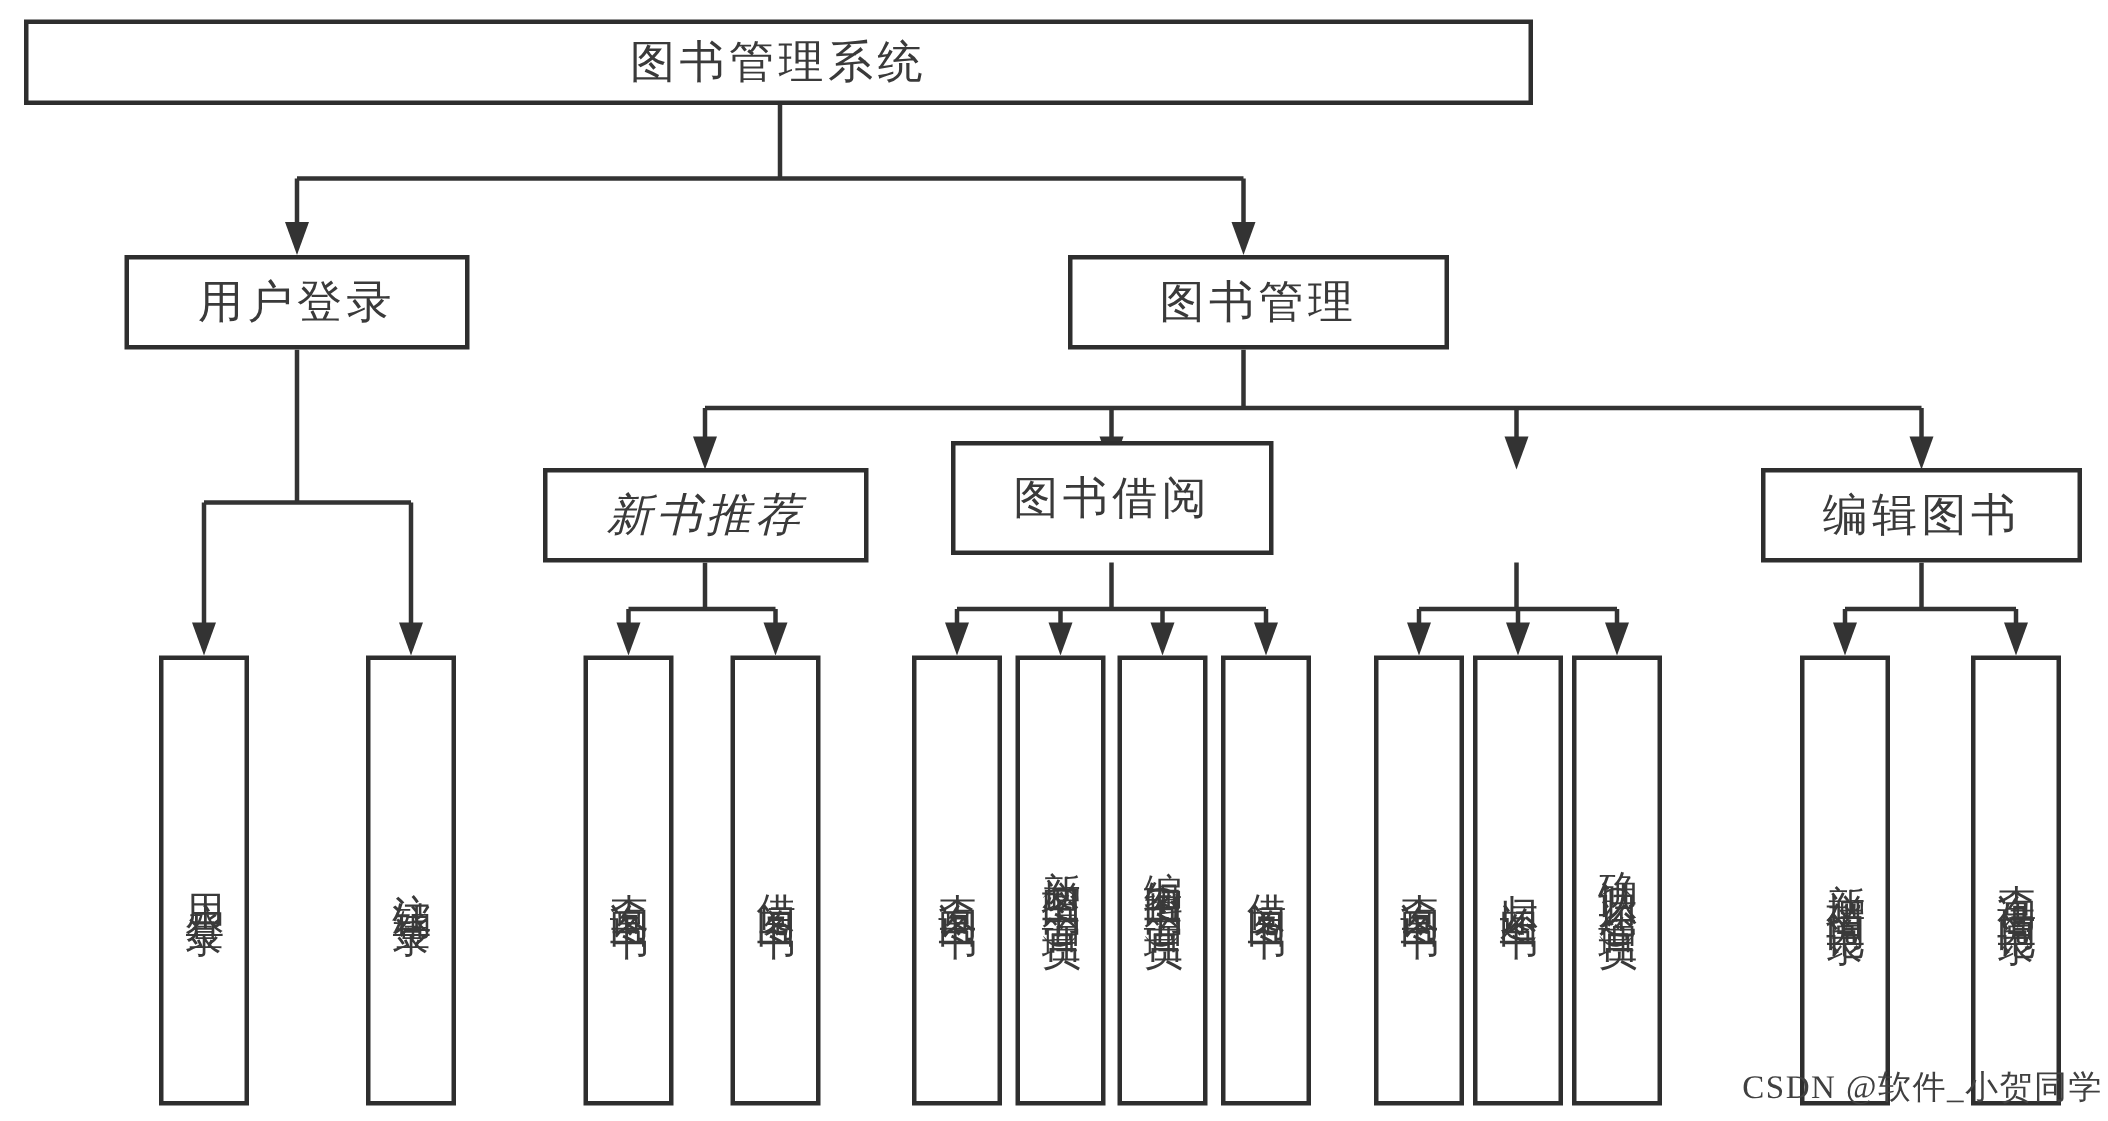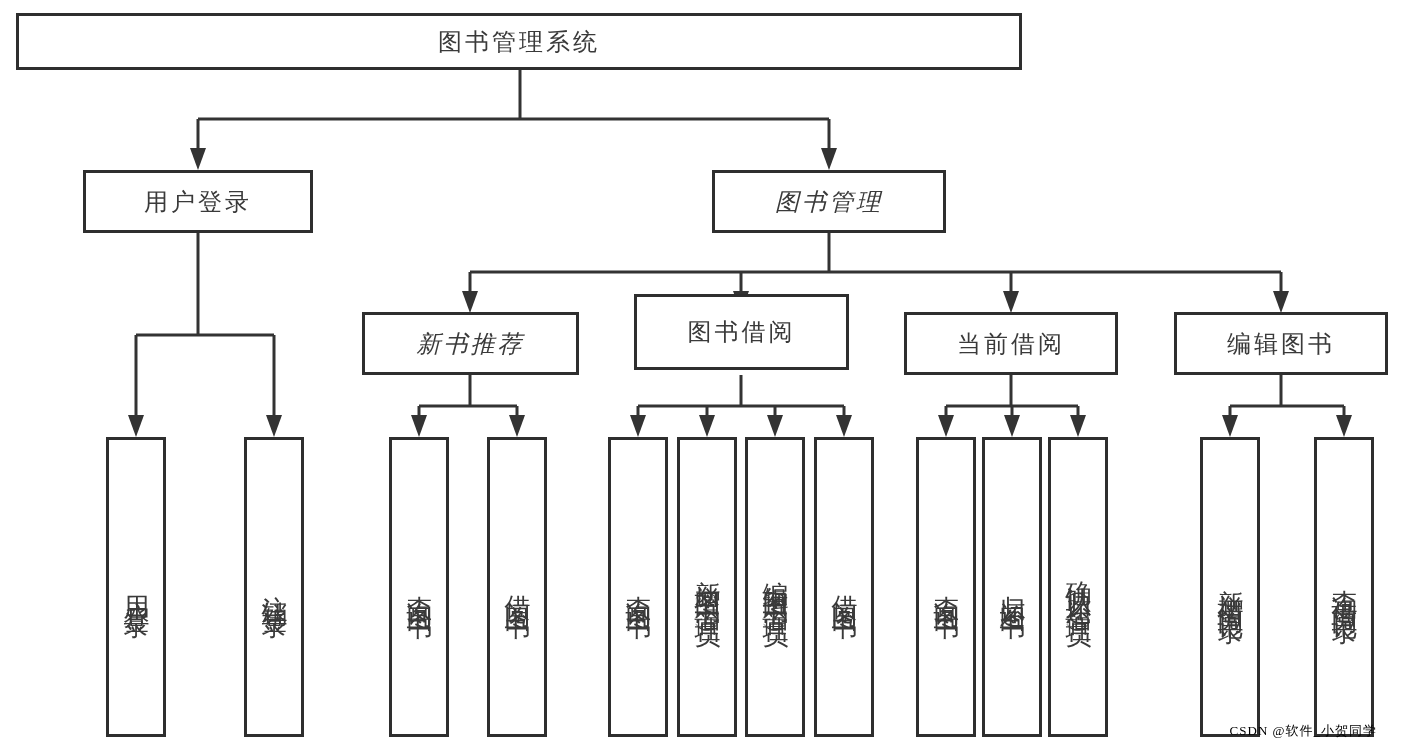--- a/index.html
+++ b/index.html
@@ -23,40 +23,40 @@
   .box {
     position: absolute;
     background: #ffffff;
     border: 3px solid #2e2e2e;
     display: flex;
     align-items: center;
     justify-content: center;
     text-align: center;
   }
   .hbox span {
-    font-size: 24px;
+    font-size: 30px;
     letter-spacing: 3px;
     white-space: nowrap;
     color: #3a3a3a;
   }
   .leaf span {
     writing-mode: vertical-rl;
     text-orientation: mixed;
     font-size: 26px;
     line-height: 1;
     letter-spacing: 6px;
     color: #3a3a3a;
   }
   .watermark {
     position: absolute;
-    right: 28px;
+    right: 3px;
     bottom: 7px;
-    font-size: 13px;
+    font-size: 22px;
     letter-spacing: 1px;
-    color: #000000;
+    color: #404040;
     white-space: nowrap;
   }
 </style>
 </head>
 <body>
 
 <div class="canvas">
 
   <svg class="wires" viewBox="0 0 1405 747" xmlns="http://www.w3.org/2000/svg">
 
@@ -134,33 +134,30 @@
     </g>
   </svg>
 
   <div class="box hbox" style="left:16px; top:13px; width:1006px; height:57px;">
     <span>图书管理系统</span>
   </div>
 
   <div class="box hbox" style="left:83px; top:170px; width:230px; height:63px;">
     <span>用户登录</span>
   </div>
-  <div class="box hbox" style="left:712px; top:170px; width:234px; height:63px;font-style:italic;">
+  <div class="box hbox" style="left:712px; top:170px; width:254px; height:63px;">
     <span>图书管理</span>
   </div>
 
   <div class="box hbox" style="left:362px; top:312px; width:217px; height:63px;font-style:italic;">
     <span>新书推荐</span>
   </div>
   <div class="box hbox" style="left:634px; top:294px; width:215px; height:76px;">
     <span>图书借阅</span>
   </div>
-  <div class="box hbox" style="left:904px; top:312px; width:214px; height:63px;">
-    <span>当前借阅</span>
-  </div>
   <div class="box hbox" style="left:1174px; top:312px; width:214px; height:63px;">
     <span>编辑图书</span>
   </div>
 
   <div class="box leaf" style="left:106px; top:437px; width:60px; height:300px;">
     <span>用户登录</span>
   </div>
   <div class="box leaf" style="left:244px; top:437px; width:60px; height:300px;">
     <span>注销登录</span>
   </div>

